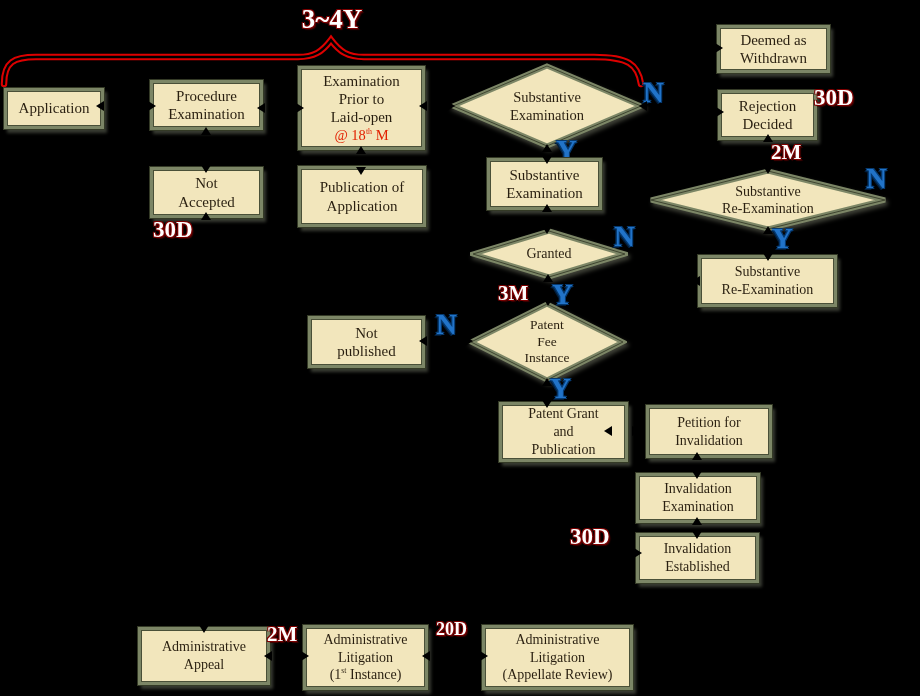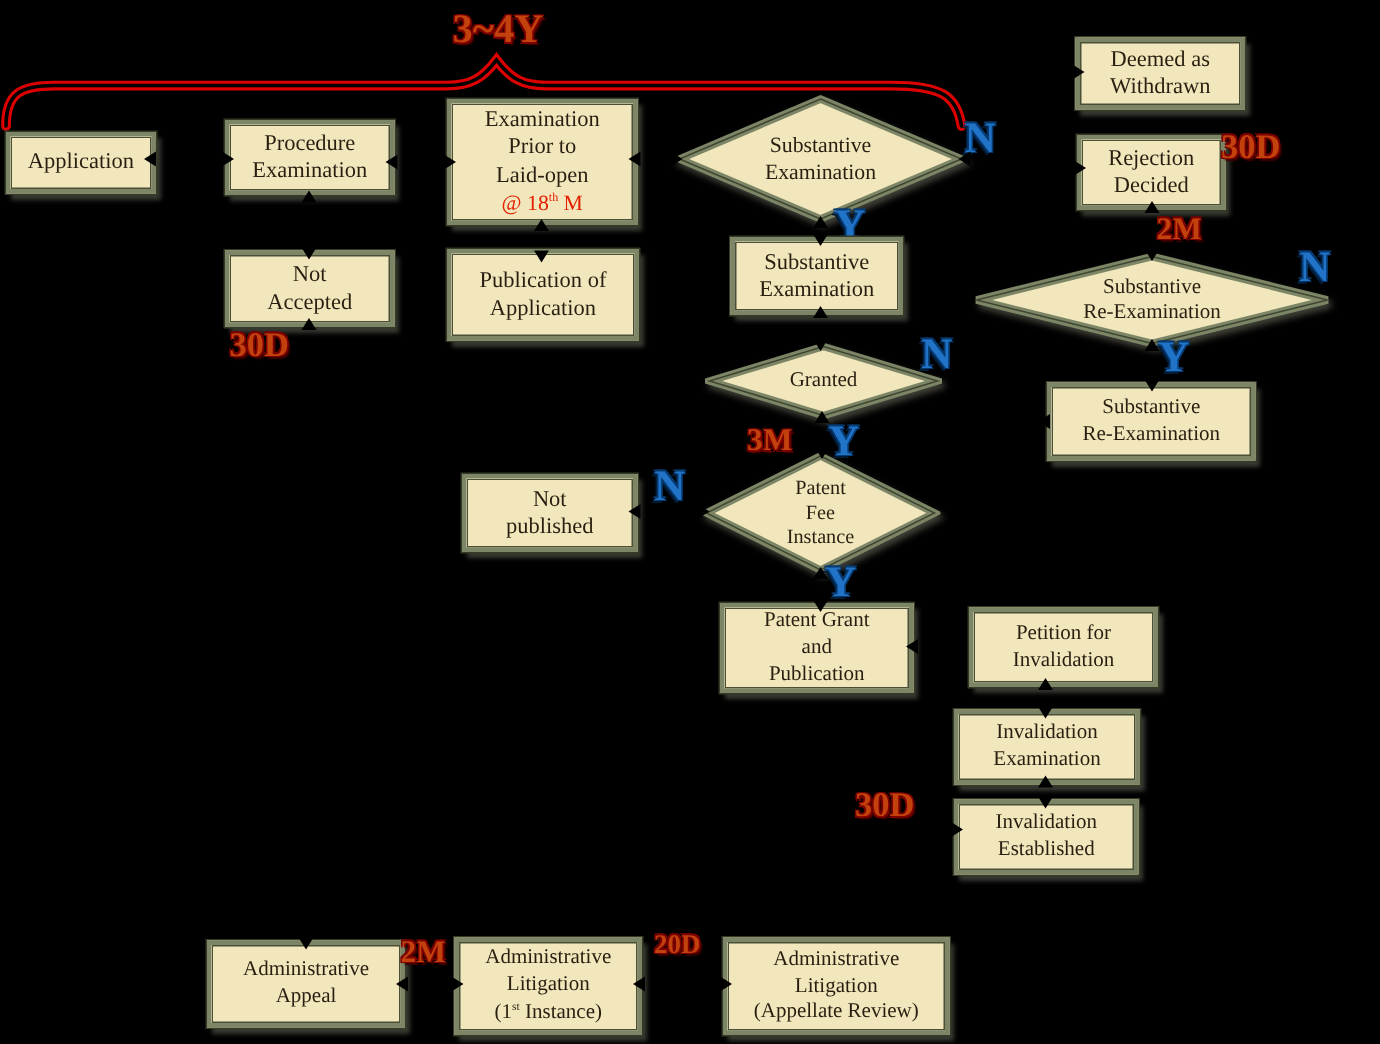--- a/index.html
+++ b/index.html
@@ -22,21 +22,21 @@
   .dlabel{
     position:absolute;left:0;top:0;width:100%;height:100%;
     display:flex;align-items:center;justify-content:center;text-align:center;
     color:#291F10;white-space:pre-line;line-height:1.25;font-size:14px;
   }
   .blue-letter{
     position:absolute;color:#2173C8;font-weight:bold;font-size:29px;line-height:1;
     text-shadow:-1px -1px 0 #063A70,1px -1px 0 #063A70,-1px 1px 0 #063A70,1px 1px 0 #063A70,-2px 2px 0 #021C38,2px 3px 2px #000;
   }
   .red-label{
-    position:absolute;color:#c2410c;font-weight:bold;font-size:23px;line-height:1;
+    position:absolute;color:#ffffff;font-weight:bold;font-size:23px;line-height:1;
     text-shadow:-1px -1px 0 #7D0000,1px -1px 0 #7D0000,-1px 1px 0 #7D0000,1px 1px 0 #7D0000,2px 2px 1px #400000;
   }
   .ah{position:absolute;width:0;height:0;}
   .ah-l{border-top:5px solid transparent;border-bottom:5px solid transparent;border-right:8px solid #000;}
   .ah-r{border-top:5px solid transparent;border-bottom:5px solid transparent;border-left:8px solid #000;}
   .ah-u{border-left:5px solid transparent;border-right:5px solid transparent;border-bottom:8px solid #000;}
   .ah-d{border-left:5px solid transparent;border-right:5px solid transparent;border-top:8px solid #000;}
 </style>
 </head>
 <body>
@@ -141,21 +141,21 @@
 Instance</div>
   </div>
   <div class="blue-letter" style="left:436px;top:310px;">N</div>
   <div class="blue-letter" style="left:550px;top:374px;">Y</div>
 
   <div class="box" style="left:308px;top:316px;width:117px;height:52px;">
     <span class="lbl">Not
 published</span>
   </div>
 
-  <div class="box sm" style="left:480px;top:402px;width:129px;height:60px;">
+  <div class="box sm" style="left:499px;top:402px;width:129px;height:60px;">
     <span class="lbl">Patent Grant
 and
 Publication</span>
   </div>
 
   <div class="box sm" style="left:646px;top:405px;width:126px;height:53px;">
     <span class="lbl">Petition for
 Invalidation</span>
   </div>
   <div class="box sm" style="left:636px;top:473px;width:124px;height:50px;">

